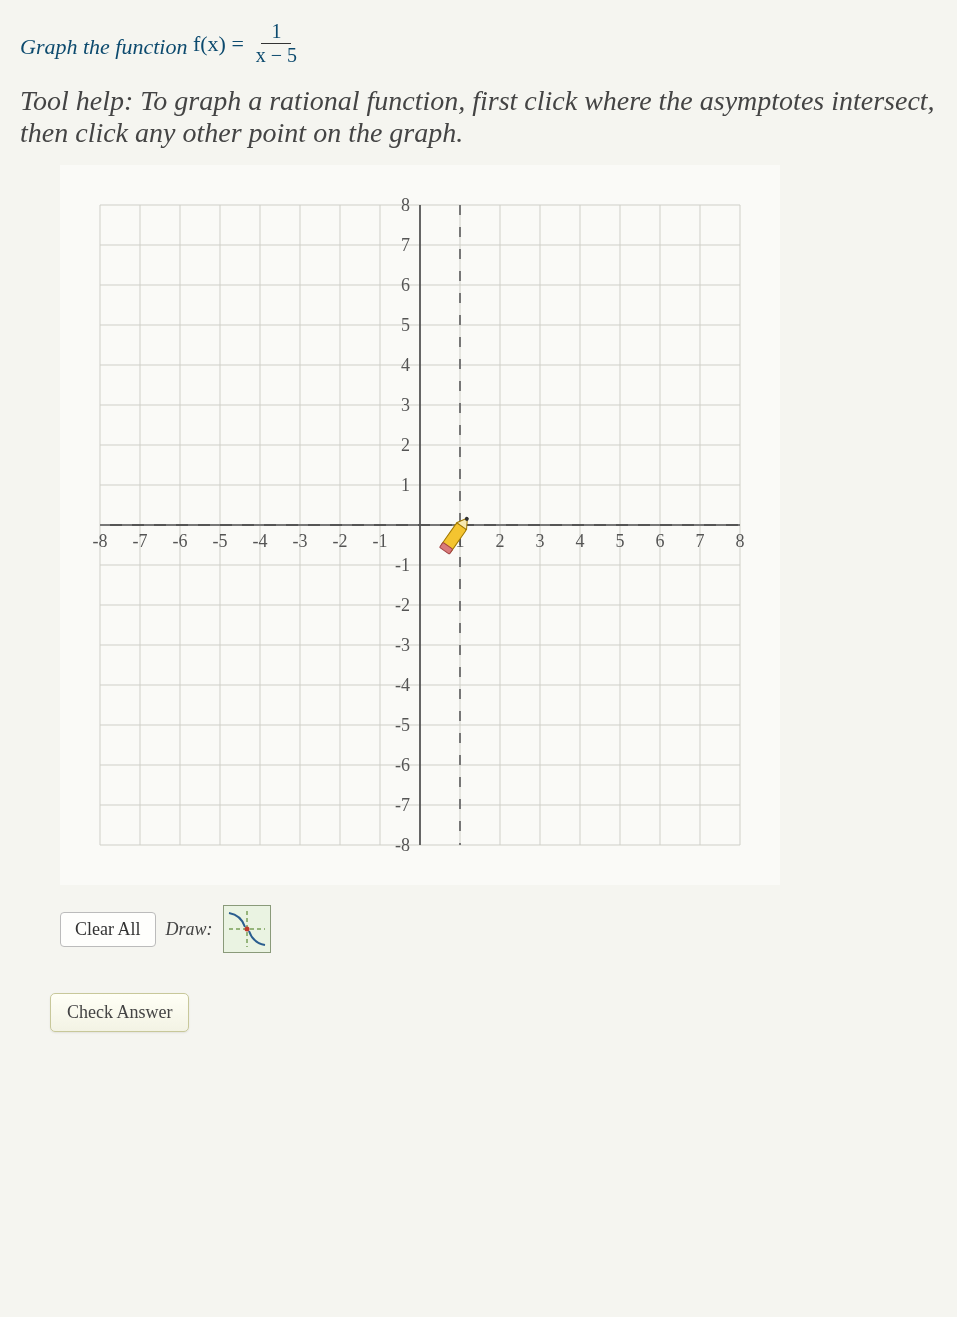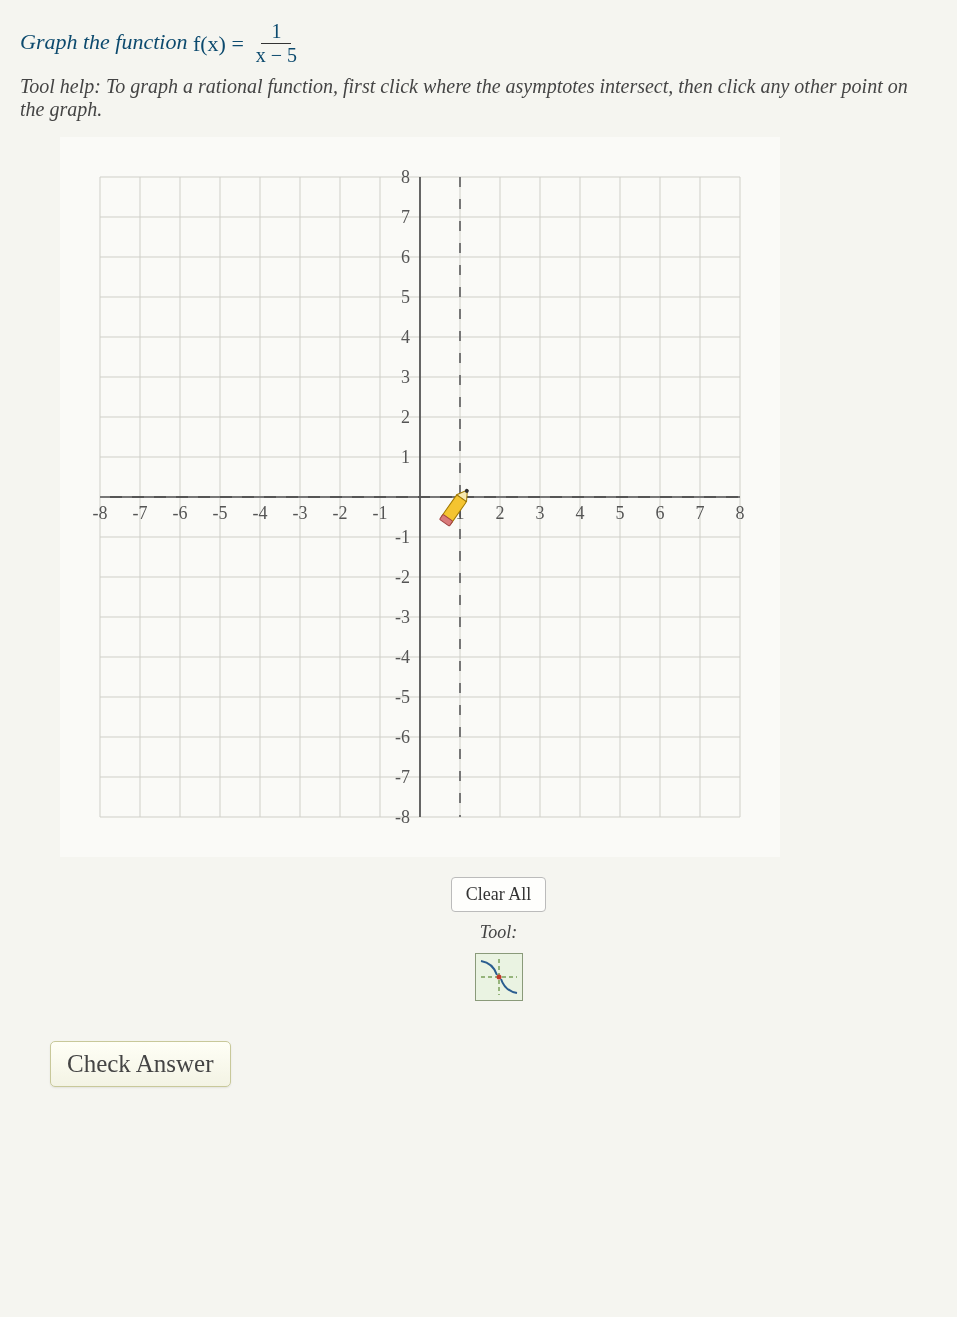--- a/index.html
+++ b/index.html
@@ -14,33 +14,34 @@
       font-size: 22px;
       margin-bottom: 8px;
       font-style: italic;
       color: #0c4a6e;
     }
     .function-line {
       font-size: 22px;
       display: flex;
       align-items: center;
       gap: 6px;
+      margin-bottom: 10px;
       text-align: right;
     }
     .fraction {
       display: inline-flex;
       flex-direction: column;
       align-items: center;
       font-size: 20px;
       vertical-align: middle;
     }
     .fraction .num { border-bottom: 1.5px solid #333; padding: 0 10px; }
     .fraction .den { padding: 0 6px; }
     .tool-help {
-      font-size: 20px;
+      font-size: 28px;
       font-style: italic;
       margin-bottom: 16px;
       color: #444;
     }
     .graph-area {
       position: relative;
       width: 720px;
       height: 720px;
       background: #fafaf7;
       margin: 0 auto 20px 40px;
@@ -49,21 +50,20 @@
     .axis-label {
       font-family: 'Comic Sans MS', cursive;
       font-size: 18px;
       fill: #555;
     }
     .controls-row {
       display: flex;
       align-items: center;
       gap: 10px;
       margin: 14px 0 30px 40px;
-      flex-direction: column;
     }
     .btn {
       font-family: Georgia, serif;
       font-size: 18px;
       padding: 6px 14px;
       background: #fefefc;
       border: 1px solid #bbb;
       border-radius: 4px;
       cursor: pointer;
       color: #333;
@@ -81,21 +81,21 @@
       display: flex;
       align-items: center;
       justify-content: center;
       cursor: pointer;
     }
     .check-answer-wrap {
       margin: 40px 0 0 30px;
     }
     .check-btn {
       font-family: Georgia, serif;
-      font-size: 25px;
+      font-size: 18px;
       padding: 8px 16px;
       background: linear-gradient(#fffff6, #f3f3e4);
       border: 1px solid #c8c89a;
       border-radius: 5px;
       cursor: pointer;
       color: #444;
       box-shadow: 0 1px 2px rgba(0,0,0,0.08);
     }
   </style>
 </head>
@@ -212,21 +212,21 @@
       <rect x="-4" y="0" width="12" height="28" fill="#f4c430" stroke="#a07800" stroke-width="1" rx="2"></rect>
       <polygon points="-4,0 8,0 2,-10" fill="#f7e9b0" stroke="#a07800" stroke-width="1"></polygon>
       <circle cx="2" cy="-9" r="2" fill="#333"></circle>
       <rect x="-4" y="24" width="12" height="6" fill="#d97a7a" stroke="#a04040" rx="1"></rect>
     </g>
   </svg>
 </div>
 
 <div class="controls-row">
   <button class="btn">Clear All</button>
-  <span class="draw-label">Tool:</span>
+  <span class="draw-label">Draw:</span>
   <div class="tool-swatch">
     <svg width="44" height="44" viewBox="0 0 44 44">
       <line x1="4" y1="22" x2="40" y2="22" stroke="#7aa05a" stroke-dasharray="4 3" stroke-width="1.5"></line>
       <line x1="22" y1="4" x2="22" y2="40" stroke="#7aa05a" stroke-dasharray="4 3" stroke-width="1.5"></line>
       <circle cx="22" cy="22" r="2.5" fill="#c0392b"></circle>
       <path d="M4 6 Q16 8 20 20" stroke="#2a5d8f" stroke-width="2" fill="none"></path>
       <path d="M24 24 Q28 36 40 38" stroke="#2a5d8f" stroke-width="2" fill="none"></path>
     </svg>
   </div>
 </div>

